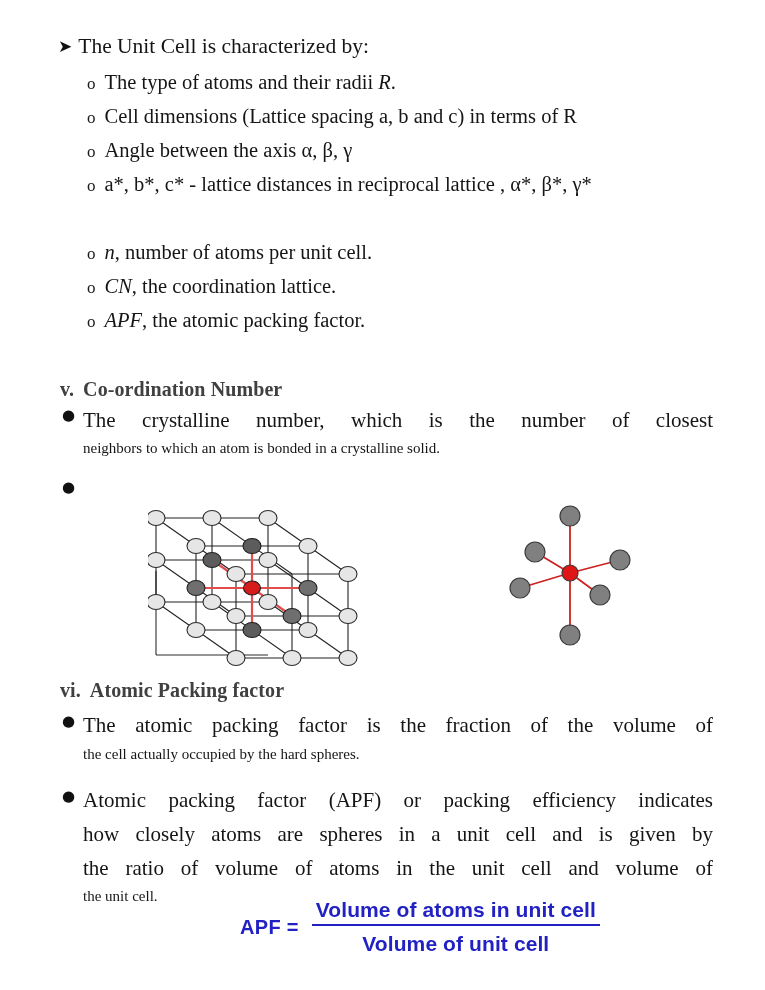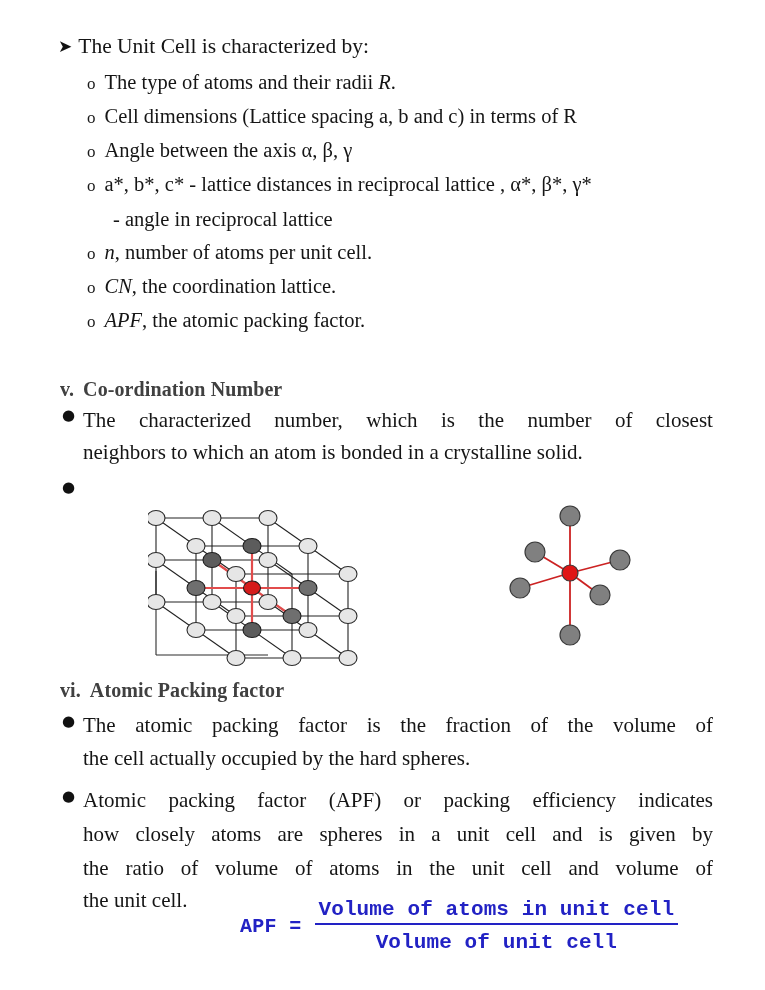--- a/index.html
+++ b/index.html
@@ -49,21 +49,21 @@
     font-family: "DejaVu Sans", sans-serif;
     font-size: 15px;
     line-height: 1;
     margin-right: 10px;
     color: #111;
     transform: translateY(-2px);
   }
 
   .t-lvl1 { font-size: 21.5px; }
   .t-lvl2 { font-size: 20.5px; }
-  .t-body { font-size: 21px; }
+  .t-body { font-size: 15px; }
 
   .ital { font-style: italic; }
   .uline { text-decoration: underline; }
 
   
   .heading {
     position: absolute;
     color: #404040;
     font-weight: bold;
     font-size: 20px;
@@ -81,21 +81,21 @@
     white-space: nowrap;
   }
   .just-row > span { display: inline-block; }
 
   
   .formula {
     position: absolute;
     display: flex;
     align-items: center;
     color: #2222c4;
-    font-family: Liberation Mono, monospace;
+    font-family: Liberation Sans, sans-serif;
     font-weight: bold;
   }
   .formula .lhs {
     font-size: 20px;
     margin-right: 13px;
     letter-spacing: .3px;
   }
   .frac { display: flex; flex-direction: column; align-items: center; }
   .frac .numer {
     font-size: 21px;
@@ -139,23 +139,20 @@
   <div class="row t-lvl2" style="left:87px; top:139px;">
     <span class="bullet-o">o</span>
     <span><span>Angle between the axis α, β, γ</span></span>
   </div>
 
   <div class="row t-lvl2" style="left:87px; top:173px;">
     <span class="bullet-o">o</span>
     <span><span>a*, b*, c* - lattice distances in reciprocal lattice , α*, β*, γ*</span></span>
   </div>
 
-  <div class="row t-lvl2" style="left:113px; top:208px;">
-    <span>- angle in reciprocal lattice</span>
-  </div>
 
   <div class="row t-lvl2" style="left:87px; top:241px;">
     <span class="bullet-o">o</span>
     <span><i class="ital">n</i><span>, number of atoms per unit cell.</span></span>
   </div>
 
   <div class="row t-lvl2" style="left:87px; top:275px;">
     <span class="bullet-o">o</span>
     <span><i class="ital">CN</i><span>, the coordination lattice.</span></span>
   </div>
@@ -167,21 +164,21 @@
 
   <div class="heading" style="left:60px; top:378px;">
     <span class="num">v.</span><span>Co-ordination Number</span>
   </div>
 
   <div class="row" style="left:62px; top:410px;">
     <span class="bullet-dot">●</span>
   </div>
   <div class="just-row" style="left:83px; top:408px; width:630px;">
     <span>The</span>
-    <span>characterized</span>
+    <span>crystalline</span>
     <span>number,</span>
     <span>which</span>
     <span>is</span>
     <span>the</span>
     <span>number</span>
     <span>of</span>
     <span>closest</span>
   </div>
   <div class="row t-body" style="left:83px; top:440px;">
     <span>neighbors to which an atom is bonded in a crystalline solid.</span>

